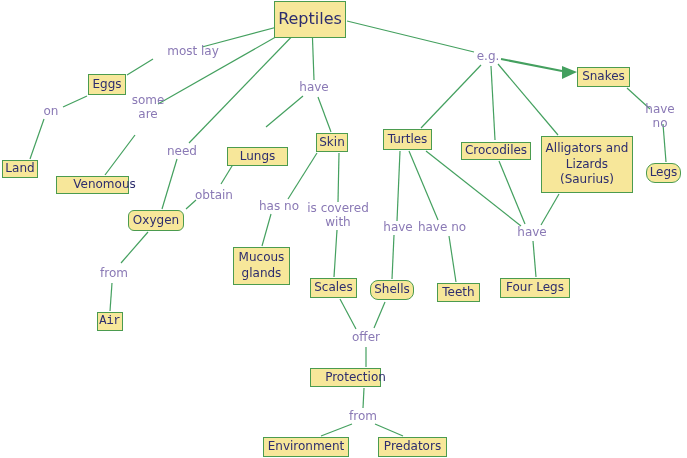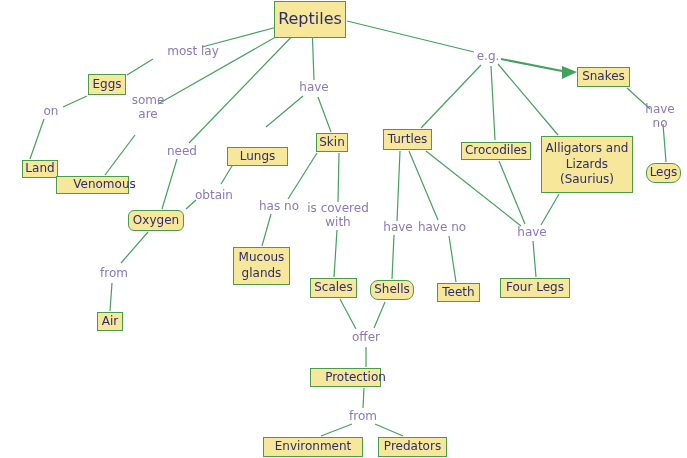--- a/index.html
+++ b/index.html
@@ -109,36 +109,36 @@
       <div class="edge-label" style="left: 398px; top: 228px;">have</div>
       <div class="edge-label" style="left: 442px; top: 228px;">have no</div>
       <div class="edge-label" style="left: 532px; top: 233px;">have</div>
       <div class="edge-label" style="left: 366px; top: 338px;">offer</div>
       <div class="edge-label" style="left: 114px; top: 274px;">from</div>
       <div class="edge-label" style="left: 363px; top: 417px;">from</div>
     </div>
   <div id="nodes-layer">
       <div class="node" style="left: 274px; top: 1px; width: 72px; height: 37px; font-size: 16px;">Reptiles</div>
       <div class="node" style="left: 88px; top: 74px; width: 38px; height: 21px;">Eggs</div>
-      <div class="node" style="left: 2px; top: 160px; width: 36px; height: 18px; margin-left: 20px;">Land</div>
+      <div class="node" style="left: 2px; top: 160px; width: 36px; height: 18px;">Land</div>
       <div class="node" style="left: 56px; top: 176px; width: 73px; height: 18px; padding-left: 24px;">Venomous</div>
       <div class="node" style="left: 128px; top: 210px; width: 56px; height: 21px; border-radius: 6px;">Oxygen</div>
-      <div class="node" style="left: 97px; top: 312px; width: 26px; height: 19px;">Air</div>
+      <div class="node" style="left: 97px; top: 312px; width: 26px; height: 19px; font-family: Liberation Mono, monospace;">Air</div>
       <div class="node" style="left: 227px; top: 128px; width: 61px; height: 19px; margin-top: 19px;">Lungs</div>
       <div class="node" style="left: 316px; top: 133px; width: 32px; height: 19px;">Skin</div>
       <div class="node" style="left: 233px; top: 247px; width: 57px; height: 38px;">Mucous
 glands</div>
       <div class="node" style="left: 310px; top: 278px; width: 47px; height: 20px;">Scales</div>
       <div class="node" style="left: 370px; top: 280px; width: 44px; height: 20px; border-radius: 8px;">Shells</div>
       <div class="node" style="left: 437px; top: 283px; width: 43px; height: 19px;">Teeth</div>
       <div class="node" style="left: 500px; top: 278px; width: 70px; height: 20px;">Four Legs</div>
       <div class="node" style="left: 383px; top: 129px; width: 49px; height: 21px;">Turtles</div>
       <div class="node" style="left: 461px; top: 142px; width: 70px; height: 18px;">Crocodiles</div>
       <div class="node" style="left: 541px; top: 136px; width: 92px; height: 57px;">Alligators and
 Lizards
 (Saurius)</div>
       <div class="node" style="left: 577px; top: 67px; width: 53px; height: 20px;">Snakes</div>
       <div class="node" style="left: 646px; top: 163px; width: 35px; height: 20px; border-radius: 9px;">Legs</div>
       <div class="node" style="left: 310px; top: 368px; width: 71px; height: 19px; padding-left: 20px;">Protection</div>
-      <div class="node" style="left: 263px; top: 437px; width: 100px; height: 20px;">Environment</div>
+      <div class="node" style="left: 263px; top: 437px; width: 86px; height: 20px;">Environment</div>
       <div class="node" style="left: 378px; top: 437px; width: 69px; height: 20px;">Predators</div>
     </div>
 </div>
 
 </body></html>

